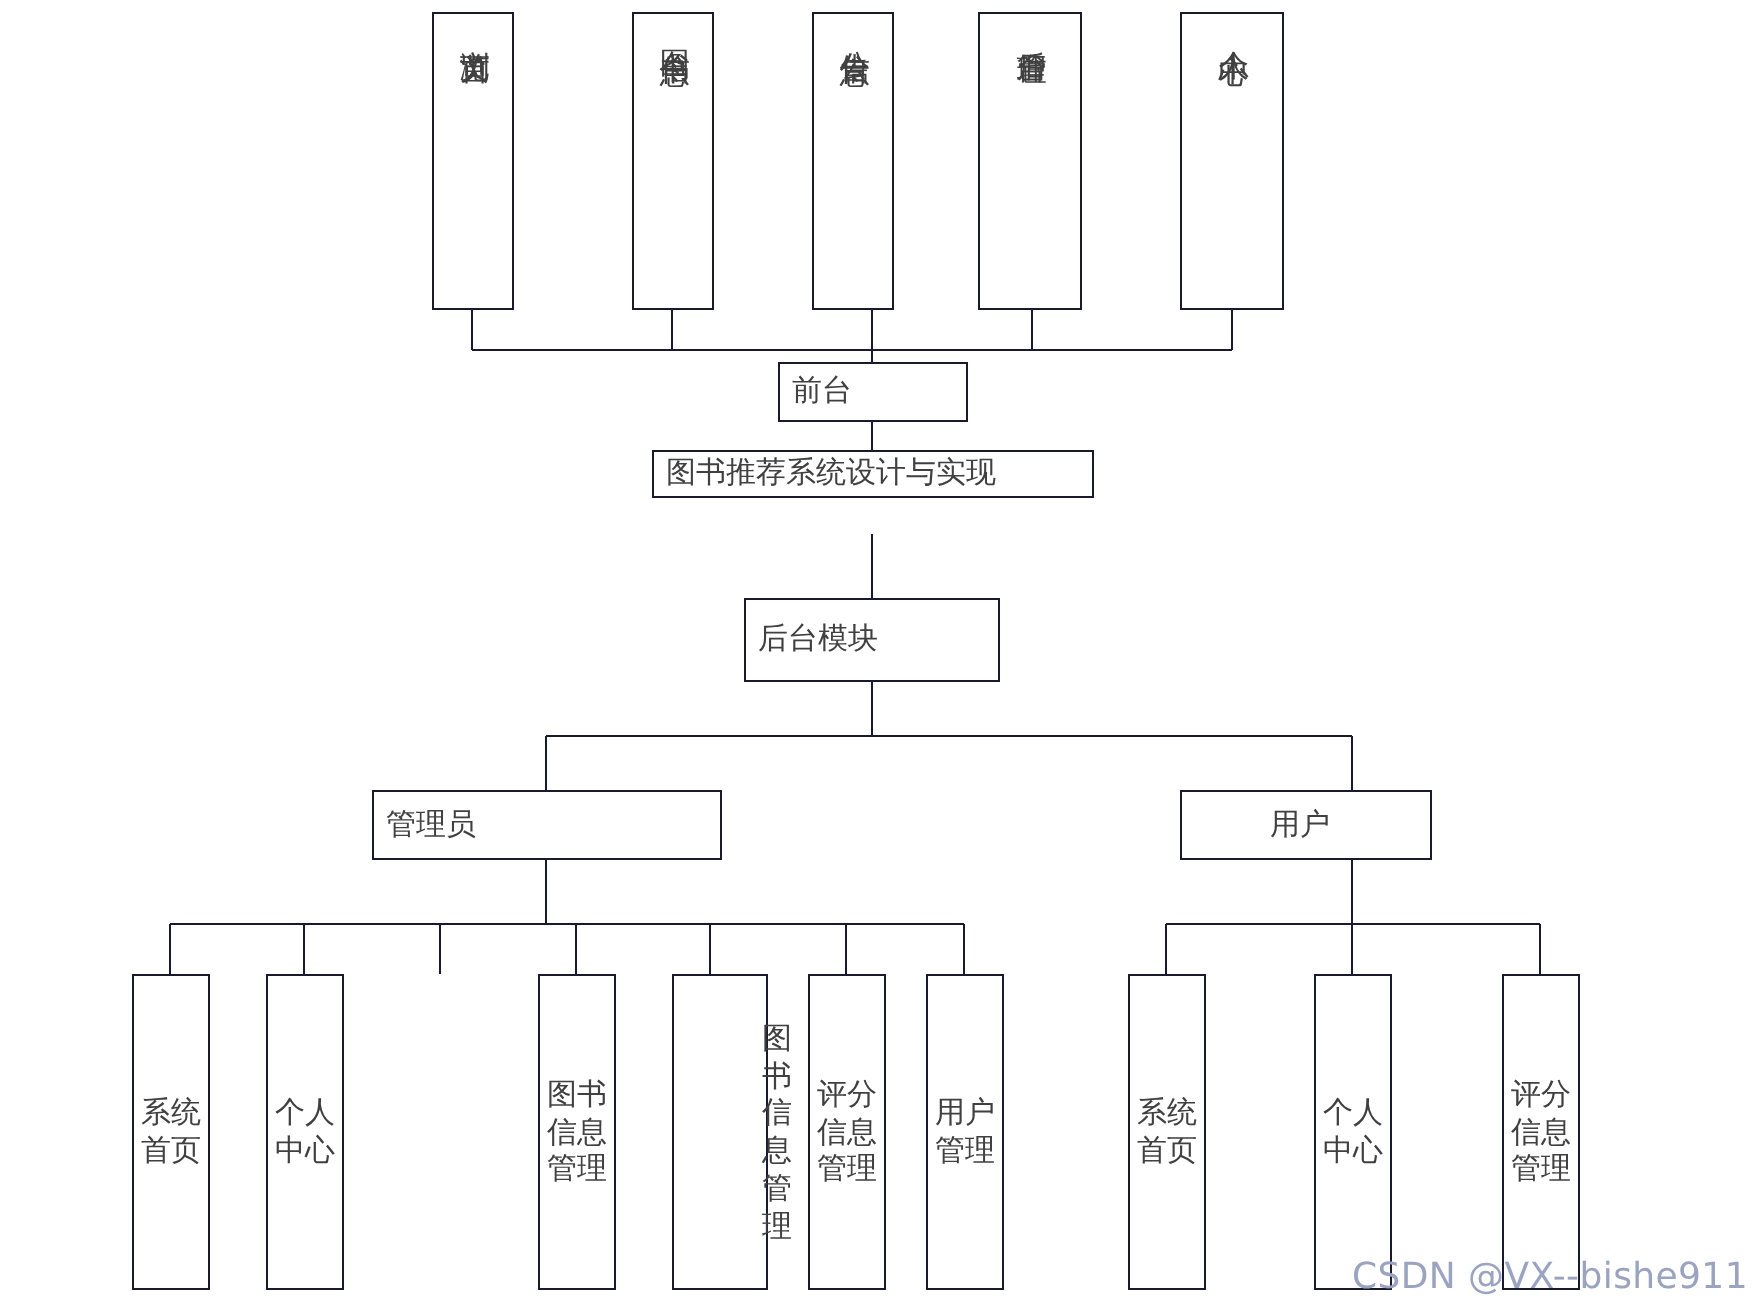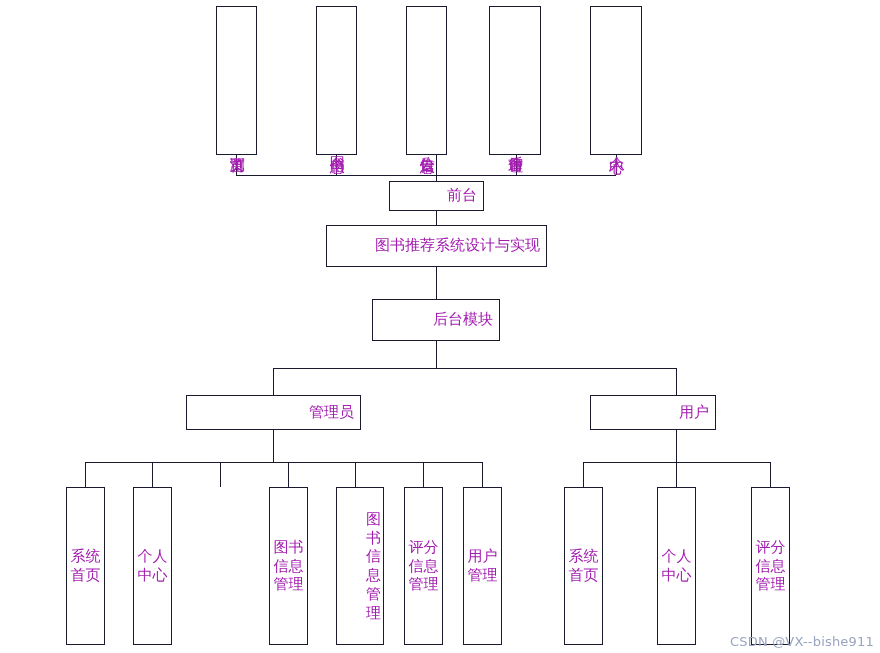--- a/index.html
+++ b/index.html
@@ -23,23 +23,23 @@
     height: 653px;
     pointer-events: none;
   }
   .node {
     position: absolute;
     box-sizing: border-box;
     border: 1px solid #1a1a2e;
     background: #ffffff;
     display: flex;
     align-items: center;
-    justify-content: flex-end;
+    justify-content: flex-start;
     text-align: center;
-    color: #a21caf;
+    color: #404040;
     line-height: 1.18;
   }
   .node.vert {
     writing-mode: vertical-rl;
     text-orientation: upright;
     letter-spacing: 1px;
     font-size: 15px;
     padding: 6px 0;
   }
   .node.vert span {
@@ -54,21 +54,21 @@
   .node.wrapcol {
     font-size: 15px;
     padding: 4px 2px;
     line-height: 1.25;
     word-break: break-all;
   }
   .watermark {
     position: absolute;
     right: 6px;
     bottom: 4px;
-    font-size: 13px;
+    font-size: 18px;
     color: #9aa4c0;
     font-family: "DejaVu Sans", "Liberation Sans", sans-serif;
     letter-spacing: 0.2px;
   }
 </style>
 </head>
 <body>
 
 <div id="canvas">
 
@@ -125,21 +125,21 @@
     <span>后台管理</span>
   </div>
   <div class="node vert" style="left:590px; top:6px; width:52px; height:149px;">
     <span>个人中心</span>
   </div>
 
   <div class="node horiz" style="left:389px; top:181px; width:95px; height:30px;">
     <span>前台</span>
   </div>
 
-  <div class="node horiz" style="left:326px; top:225px; width:221px; height:42px;">
+  <div class="node horiz" style="left:326px; top:225px; width:221px; height:24px;">
     <span>图书推荐系统设计与实现</span>
   </div>
 
   <div class="node horiz" style="left:186px; top:395px; width:175px; height:35px;">
     <span>管理员</span>
   </div>
 
   <div class="node horiz" style="left:372px; top:299px; width:128px; height:42px;">
     <span>后台模块</span>
   </div>

